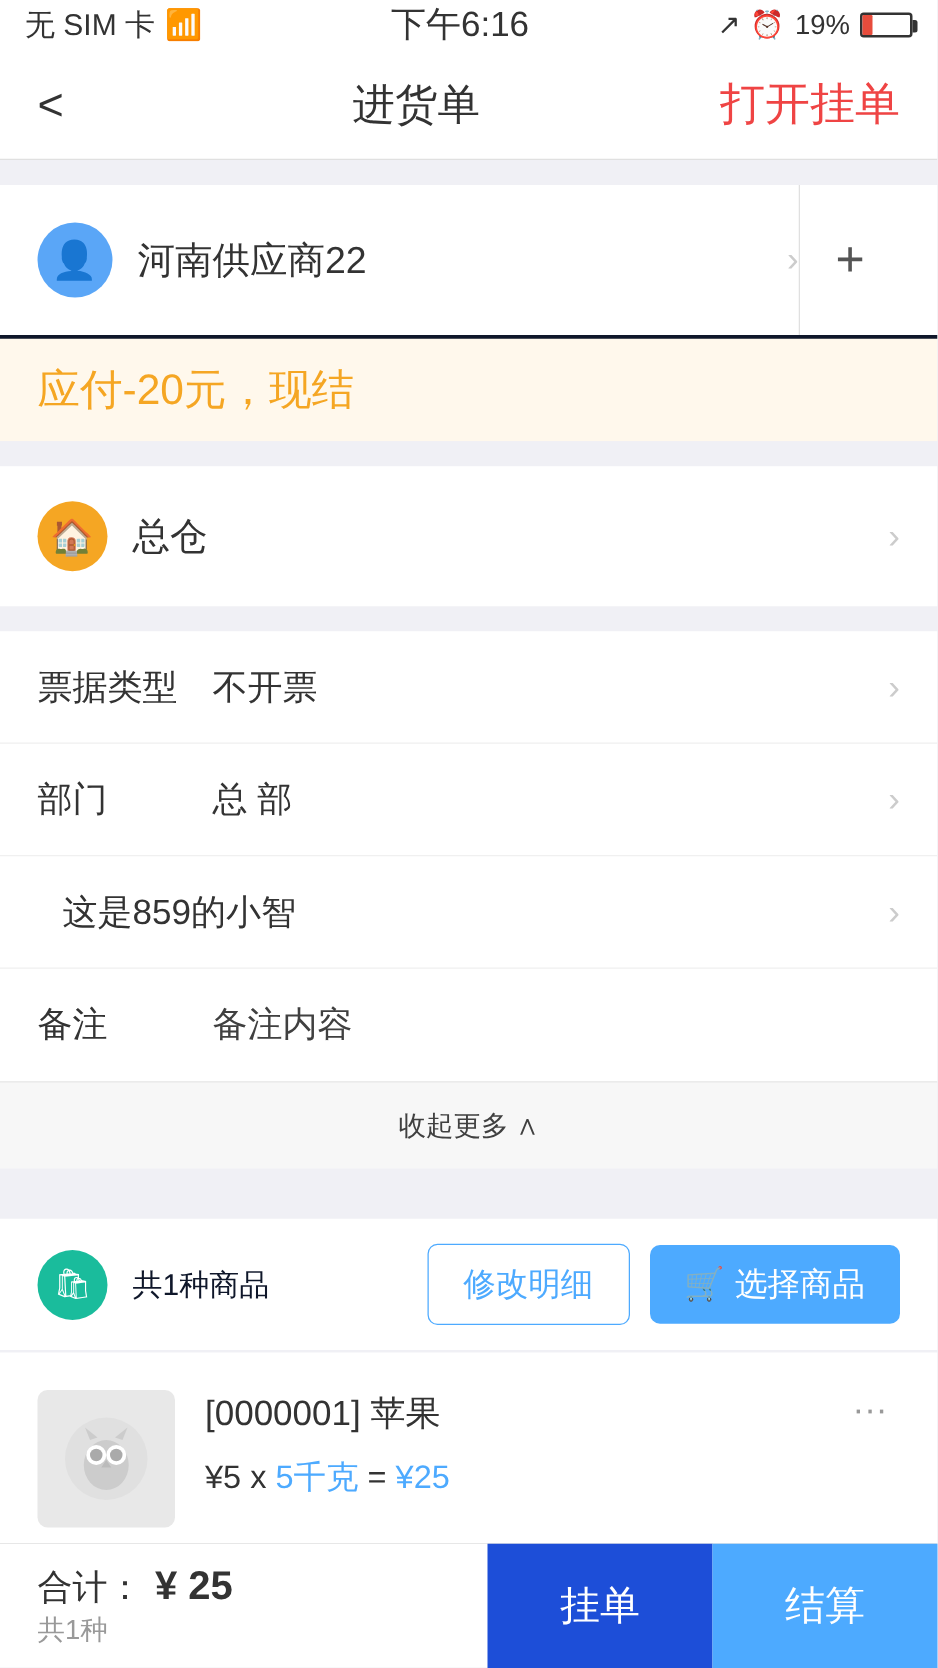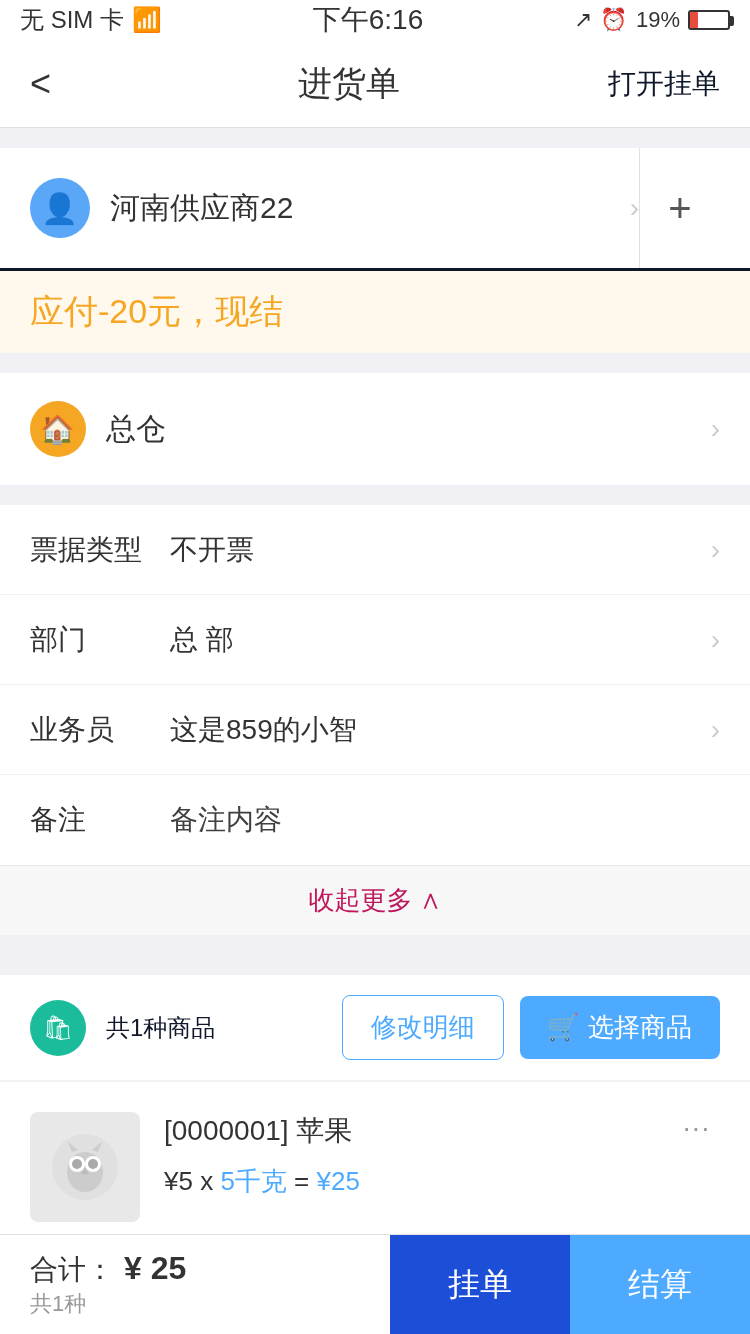--- a/index.html
+++ b/index.html
@@ -53,22 +53,22 @@
       color: #333;
       cursor: pointer;
       width: 60px;
     }
     .nav-title {
       font-size: 34px;
       font-weight: 500;
       color: #333;
     }
     .nav-right {
-      font-size: 28px;
-      color: #0f172a;
+      font-size: 36px;
+      color: #ef4444;
       cursor: pointer;
       text-align: right;
     }
 
     
     .section-gap {
       width: 750px;
       height: 20px;
       background: #f0f0f5;
     }
@@ -176,22 +176,22 @@
       color: #404040;
     }
 
     
     .collapse-bar {
       background: #f7f7f7;
       height: 70px;
       display: flex;
       align-items: center;
       justify-content: center;
-      font-size: 26px;
-      color: #be185d;
+      font-size: 22px;
+      color: #404040;
       cursor: pointer;
       border-top: 1px solid #e8e8e8;
     }
 
     
     .product-toolbar {
       background: #fff;
       padding: 20px 30px;
       display: flex;
       align-items: center;
@@ -381,21 +381,20 @@
     <span class="chevron-right">›</span>
   </div>
 
   <div class="form-row">
     <span class="form-label">部门</span>
     <span class="form-value">总 部</span>
     <span class="chevron-right">›</span>
   </div>
 
   <div class="form-row">
-    <span class="form-label">业务员</span>
     <span class="form-value">这是859的小智</span>
     <span class="chevron-right">›</span>
   </div>
 
   <div class="form-row">
     <span class="form-label">备注</span>
     <span class="form-value placeholder">备注内容</span>
   </div>
 </div>
 

